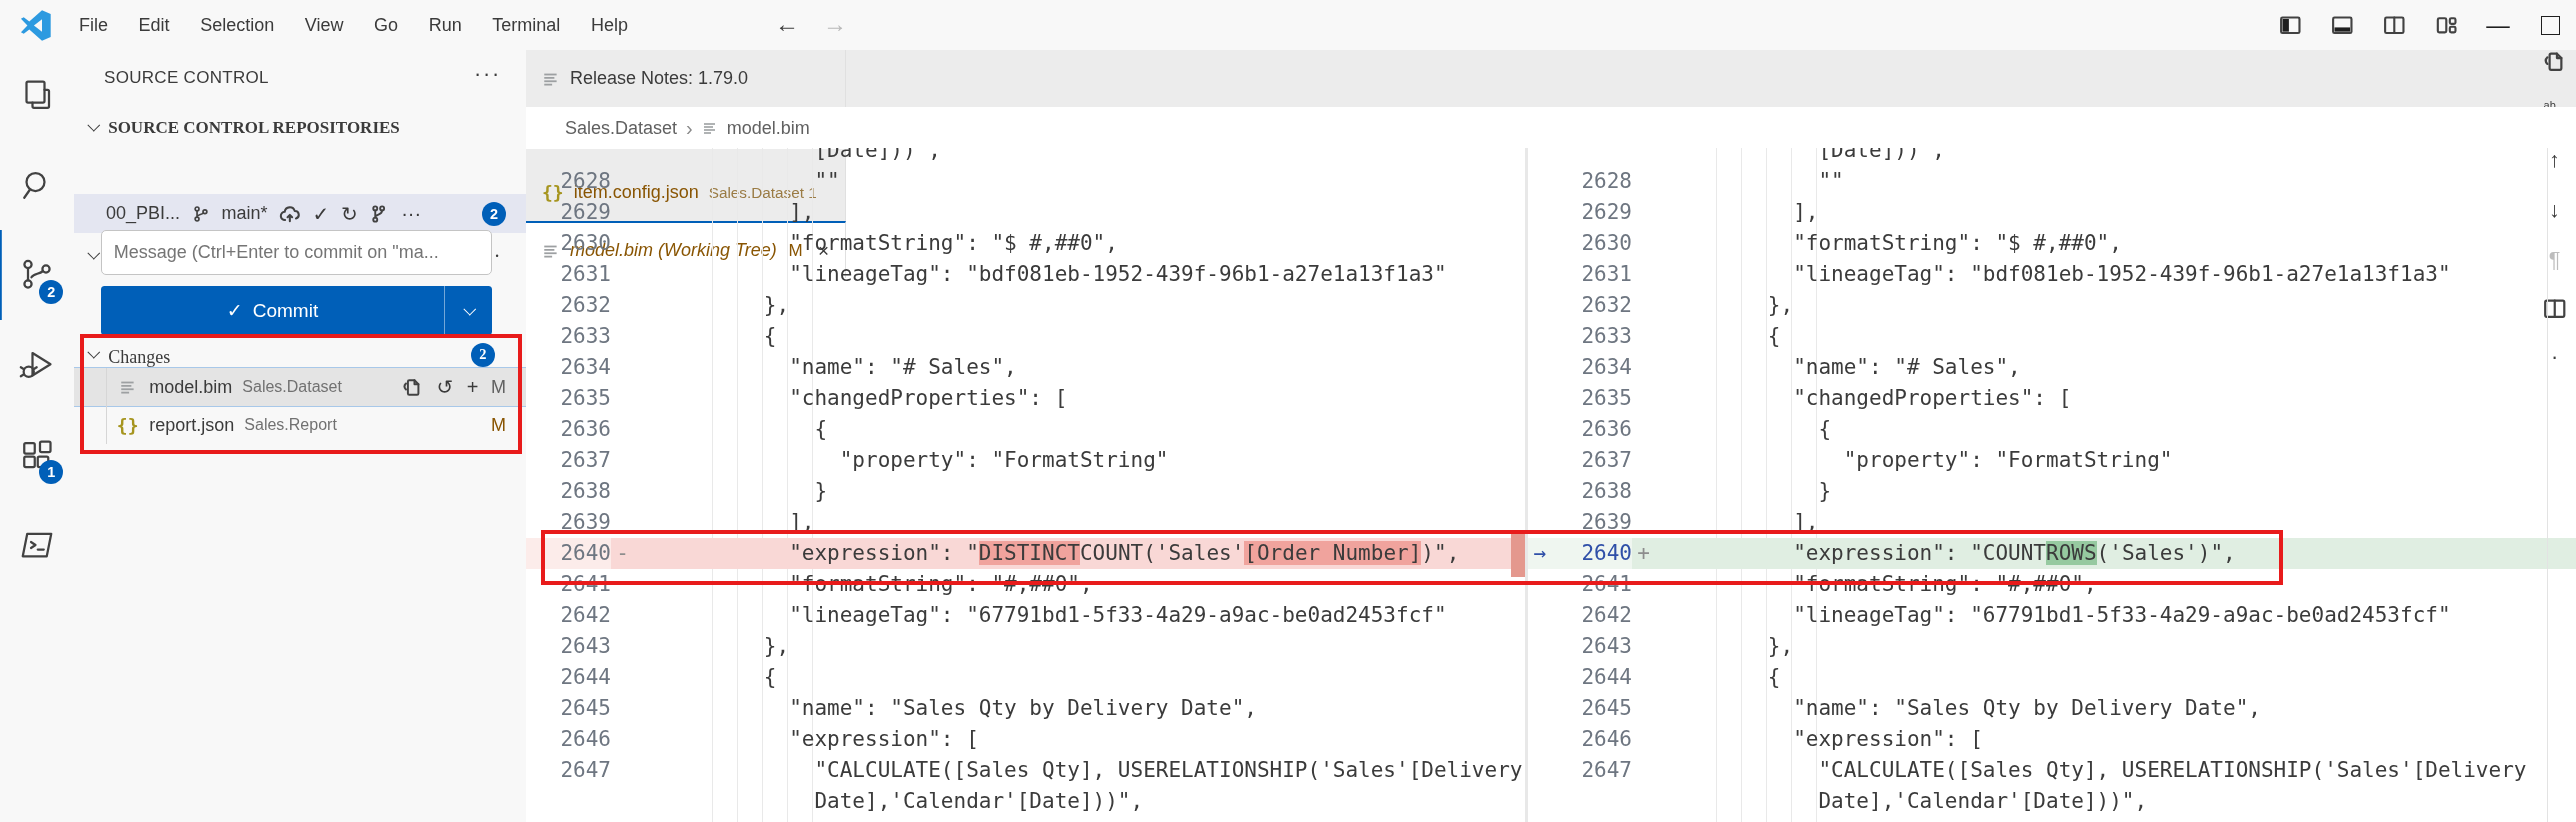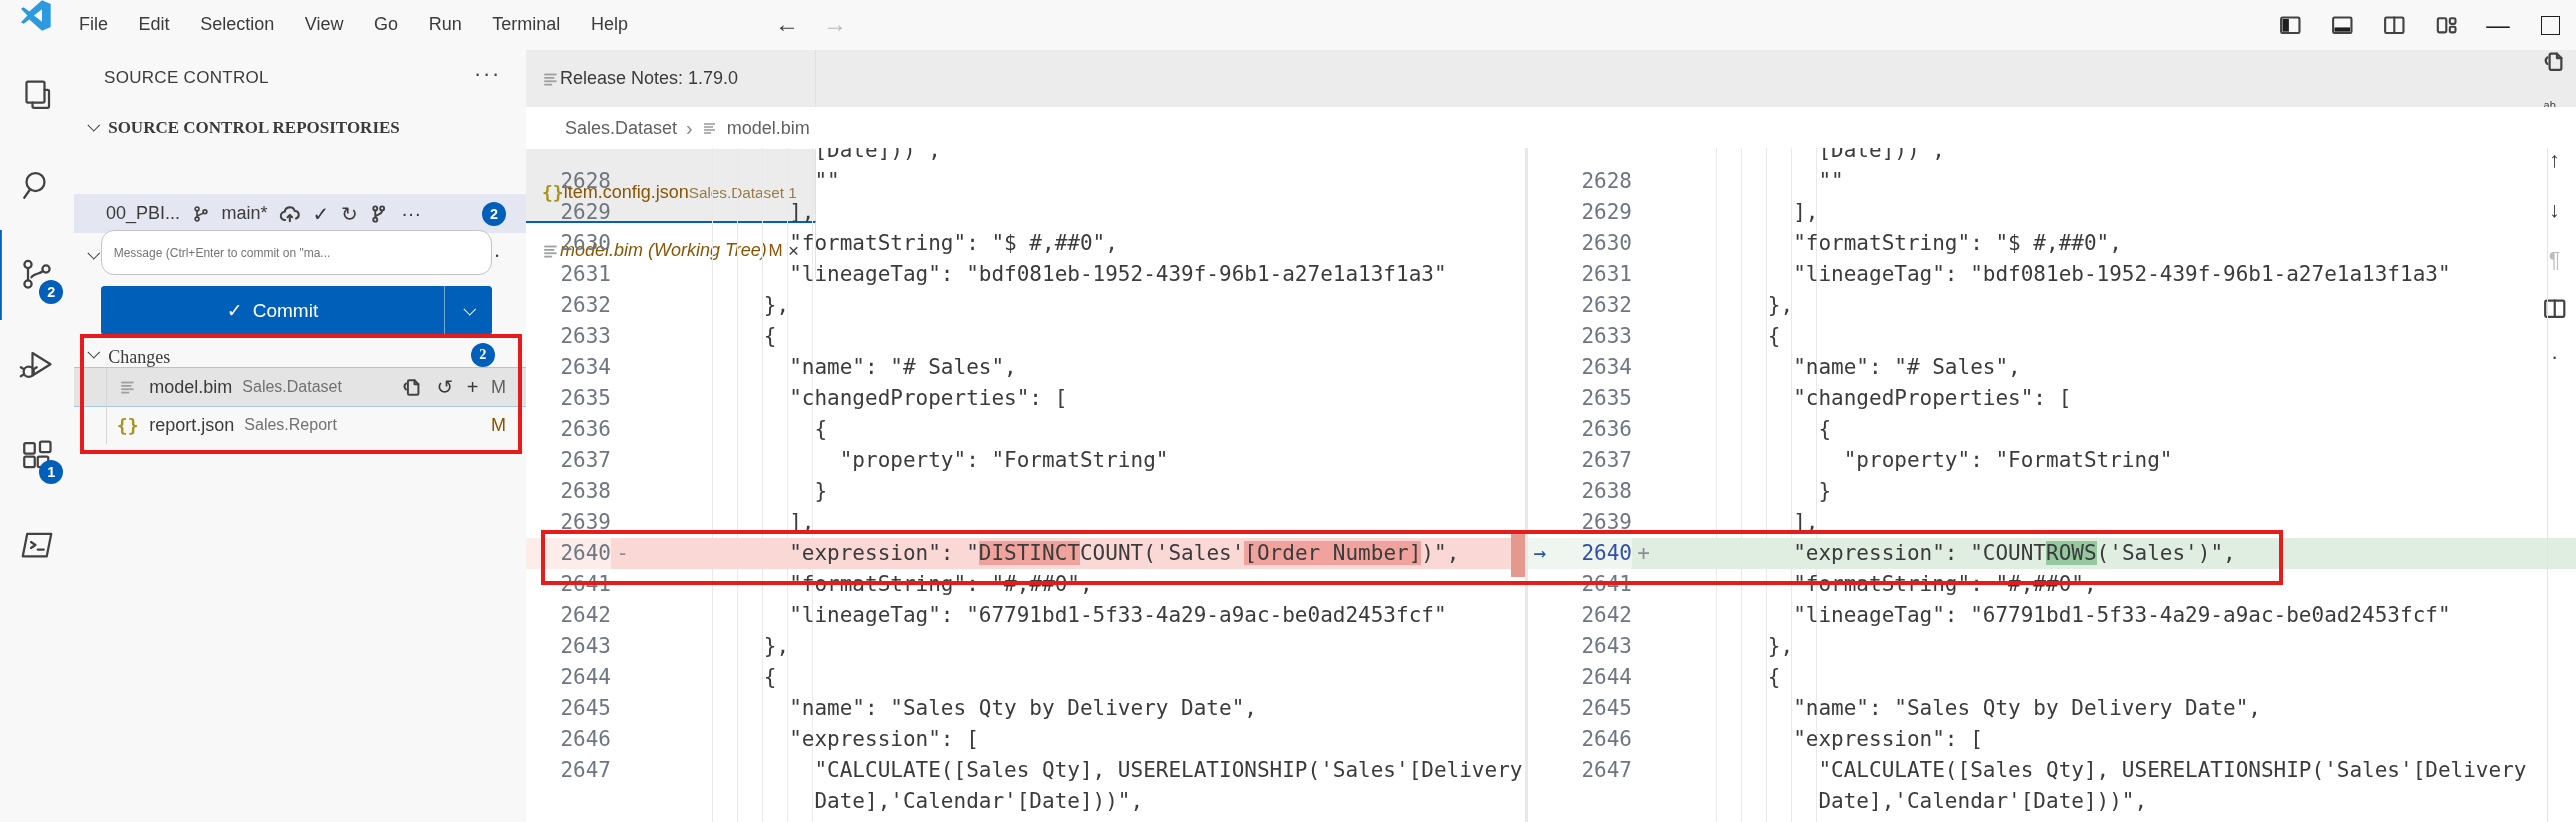--- a/index.html
+++ b/index.html
@@ -1,20 +1,20 @@
 <!DOCTYPE html>
 <html style="font-size:14.4px"><head>
 <meta charset="utf-8">
 <style>
   html,body{margin:0;padding:0;background:#fff;}
   body{width:2576px;height:823px;overflow:hidden;font-family:"Liberation Sans",sans-serif;color:#3b3b3b;}
   #app{position:relative;width:2576px;height:823px;background:#fff;}
 
   
-  #titlebar{position:absolute;left:0;top:0;width:2576px;height:50px;background:#f8f8f8;border-bottom:0.9px solid #e5e5e5;display:flex;align-items:flex-start;}
+  #titlebar{position:absolute;left:0;top:0;width:2576px;height:50px;background:#f8f8f8;border-bottom:0.9px solid #e5e5e5;display:flex;align-items:center;}
   #logo{margin-left:20px;width:31px;height:31px;flex:0 0 auto;}
   #menus{display:flex;margin-left:12.6px;}
   .menu-item{font-size:18px;color:#3b3b3b;padding:0 15.3px;line-height:49px;cursor:default;}
   .nav-arrow{position:absolute;top:0;height:50px;line-height:48px;font-size:24px;width:36px;text-align:center;}
   #nav-back{left:769px;color:#3b3b3b;}
   #nav-forward{left:817px;color:#b8b8b8;}
   #searchbox{position:absolute;left:889px;top:7.2px;width:952px;height:33px;background:#ececec;border:0.9px solid #cfcfcf;border-radius:6.3px;display:flex;align-items:center;justify-content:center;font-size:18px;color:#3b3b3b;}
   #searchbox .mag{margin-right:8px;display:inline-flex;}
   #wincontrols{position:absolute;right:0;top:0;height:50px;display:flex;align-items:center;}
   .wc{width:52px;height:50px;display:flex;align-items:center;justify-content:center;}
@@ -35,21 +35,21 @@
   #sc-title-more{position:absolute;right:25px;top:10.8px;font-size:21.7px;color:#3b3b3b;letter-spacing:1.8px;}
   .chev{display:inline-block;width:8px;height:8px;border-right:1.8px solid #3b3b3b;border-bottom:1.8px solid #3b3b3b;transform:rotate(45deg) translateY(-1.8px);margin:0 10.8px 2.7px 3.6px;}
   .section-head{position:absolute;left:10.8px;display:flex;align-items:center;font-weight:bold;font-size:17px;color:#3b3b3b;font-family:Liberation Serif, serif;}
   #repos-head{top:68px;}
   #repo-row{position:absolute;left:0;top:144px;width:452px;height:39px;background:#e4e6f1;display:flex;align-items:center;padding-left:32px;box-sizing:border-box;gap:11.7px;}
   #repo-row .lbl{color:#3b3b3b;}
   .mini-ic{display:inline-flex;align-items:center;color:#3b3b3b;font-size:20px;}
   #repo-badge{margin-left:auto;margin-right:20px;}
   #sc-head{top:194px;width:430px;}
   #sc-head .actions{margin-left:auto;display:flex;gap:15.3px;font-weight:normal;align-items:center;margin-right:14.4px;}
-  #msg-input{position:absolute;left:27px;top:180px;width:391px;height:45px;box-sizing:border-box;border:0.9px solid #c4c4c4;border-radius:13px;background:#fff;font-family:"Liberation Sans",sans-serif;font-size:12px;color:#767676;padding:0 11.7px;outline:none;}
+  #msg-input{position:absolute;left:27px;top:180px;width:391px;height:45px;box-sizing:border-box;border:0.9px solid #c4c4c4;border-radius:5px;background:#fff;font-family:"Liberation Sans",sans-serif;font-size:18px;color:#767676;padding:0 11.7px;outline:none;}
   #commit-btn{position:absolute;left:27px;top:236px;width:391px;height:49px;background:#005fb8;border-radius:3.6px;color:#fff;display:flex;align-items:center;}
   #commit-main{flex:1;display:flex;align-items:center;justify-content:center;gap:10px;font-size:19px;}
   #commit-split{width:47px;height:100%;border-left:0.9px solid rgba(255,255,255,.45);display:flex;align-items:center;justify-content:center;}
   .chev-w{display:inline-block;width:8px;height:8px;border-right:1.8px solid #fff;border-bottom:1.8px solid #fff;transform:rotate(45deg) translateY(-1.8px);}
   #changes-head{top:291px;width:430px;}
   #changes-head .lbl{font-weight:normal;font-size:18px;margin-top:6px;}
   #changes-badge{margin-left:auto;margin-right:20px;}
   #changes-list{position:absolute;left:0;top:318px;width:452px;}
   .file-row{height:38px;display:flex;align-items:center;padding-left:32px;box-sizing:border-box;position:relative;}
   .file-row.selected{background:#e4e4e4;box-shadow:0 -0.9px 0 #9fc3e7,0 0.9px 0 #9fc3e7;}
@@ -58,21 +58,21 @@
   .braces{color:#a6951f;font-weight:bold;font-size:18px;font-family:"DejaVu Sans Mono",monospace;}
   .file-row .fname{color:#3b3b3b;font-size:18px;}
   .file-row .ffolder{color:#717171;font-size:16px;margin-left:10px;}
   .file-row .spacer{flex:1;}
   .file-row .facts{display:flex;gap:13.5px;align-items:center;margin-right:12.6px;color:#3b3b3b;font-size:20px;}
   .mbadge{font-size:18px;margin-right:20px;}
 
   
   #editor{position:absolute;left:526px;top:50px;width:2050px;height:773px;background:#fff;}
   #tabbar{position:absolute;left:0;top:0;width:2050px;height:57px;background:#ececec;border-bottom:0.9px solid #e5e5e5;display:flex;}
-  .tab{height:57px;display:flex;align-items:center;padding:0 16px;box-sizing:border-box;border-right:0.9px solid #e0e0e0;background:#ececec;font-size:18px;position:relative;}
+  .tab{height:57px;display:flex;align-items:center;gap:10px;padding:0 16px;box-sizing:border-box;border-right:0.9px solid #e0e0e0;background:#ececec;font-size:18px;position:relative;}
   .tab .tlabel{color:#3b3b3b;white-space:nowrap;}
   .tab.modified .tlabel{color:#895503;}
   .tab .tdesc{font-size:15.3px;color:#9a7b44;white-space:nowrap;}
   .tab.active{background:#fff;border-top:2.7px solid #005fb8;}
   .tab.active .tlabel{font-style:italic;}
   .tab .tbadge{color:#895503;font-size:17px;margin-left:1.8px;}
   .tab .tclose{color:#3b3b3b;font-size:19px;margin-left:5.4px;}
   #editor-actions{position:absolute;right:0;top:0;height:57px;display:flex;align-items:center;gap:24px;padding-right:9px;color:#3b3b3b;flex-direction:column;}
   .ea{display:inline-flex;align-items:center;justify-content:center;font-size:21.7px;}
   .ea.dim{color:#bdbdbd;}

